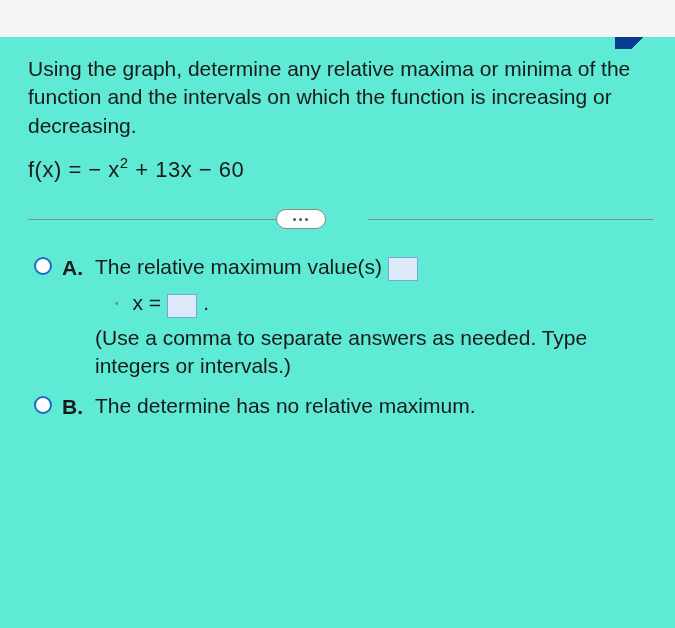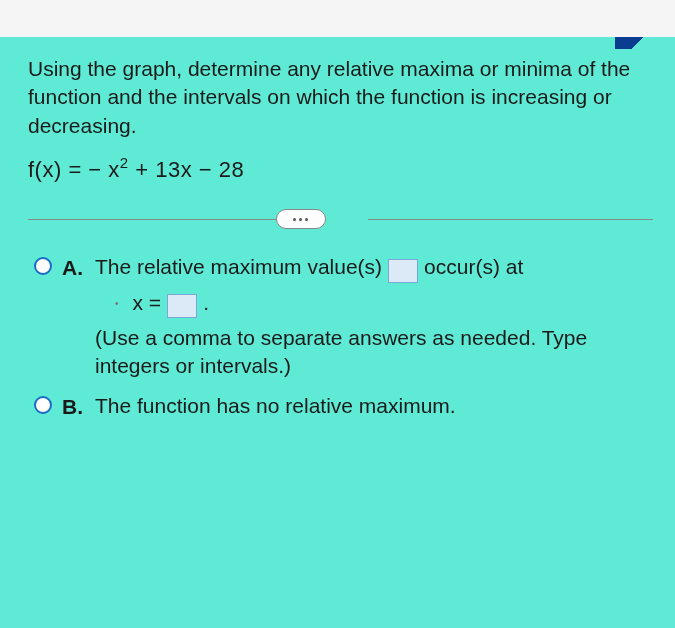--- a/index.html
+++ b/index.html
@@ -92,21 +92,21 @@
       font-weight: bold;
       color: #1a1a1a;
       margin-right: 12px;
       flex-shrink: 0;
       margin-top: 1px;
     }
     .choice-body { flex: 1; }
     .choice-a-line1 {
       display: flex;
       flex-wrap: wrap;
-      align-items: flex-end;
+      align-items: center;
       gap: 0;
     }
     .answer-box {
       display: inline-block;
       width: 30px;
       height: 24px;
       border: 1px solid #7aa7d9;
       background: #dce9f7;
       vertical-align: middle;
       margin: 0 6px;
@@ -130,52 +130,51 @@
     }
   </style>
 </head>
 <body>
 
 <div class="page">
 
   <div class="question-text">Using the graph, determine any relative maxima or minima of the function and the intervals on which the function is increasing or decreasing.</div>
 
   <div class="formula">
-    <span>f(x) = − x</span><span class="sup">2</span><span> + 13x − 28</span>
+    <span>f(x) = − x</span><span class="sup">2</span><span> + 13x − 60</span>
   </div>
 
   <div class="divider-row">
     <div class="divider-line"></div>
     <div class="pill">
       <span class="dot"></span>
       <span class="dot"></span>
       <span class="dot"></span>
     </div>
     <div class="divider-line"></div>
   </div>
 
 
   <div class="choice-row">
     <div class="radio"></div>
     <div class="choice-label">A.</div>
     <div class="choice-body">
       <div class="choice-a-line1">
         <span>The relative maximum value(s)</span>
         <span class="answer-box"></span>
-        <span>occur(s) at</span>
       </div>
       <div class="x-equals-row">
         <span class="leading-dot">•</span>
         <span>x =</span>
         <span class="answer-box"></span>
         <span>.</span>
       </div>
       <div class="hint">(Use a comma to separate answers as needed. Type integers or intervals.)</div>
     </div>
   </div>
 
   <div class="choice-row">
     <div class="radio"></div>
     <div class="choice-label">B.</div>
-    <div class="choice-body">The function has no relative maximum.</div>
+    <div class="choice-body">The determine has no relative maximum.</div>
   </div>
 
 </div>
 
 </body></html>

